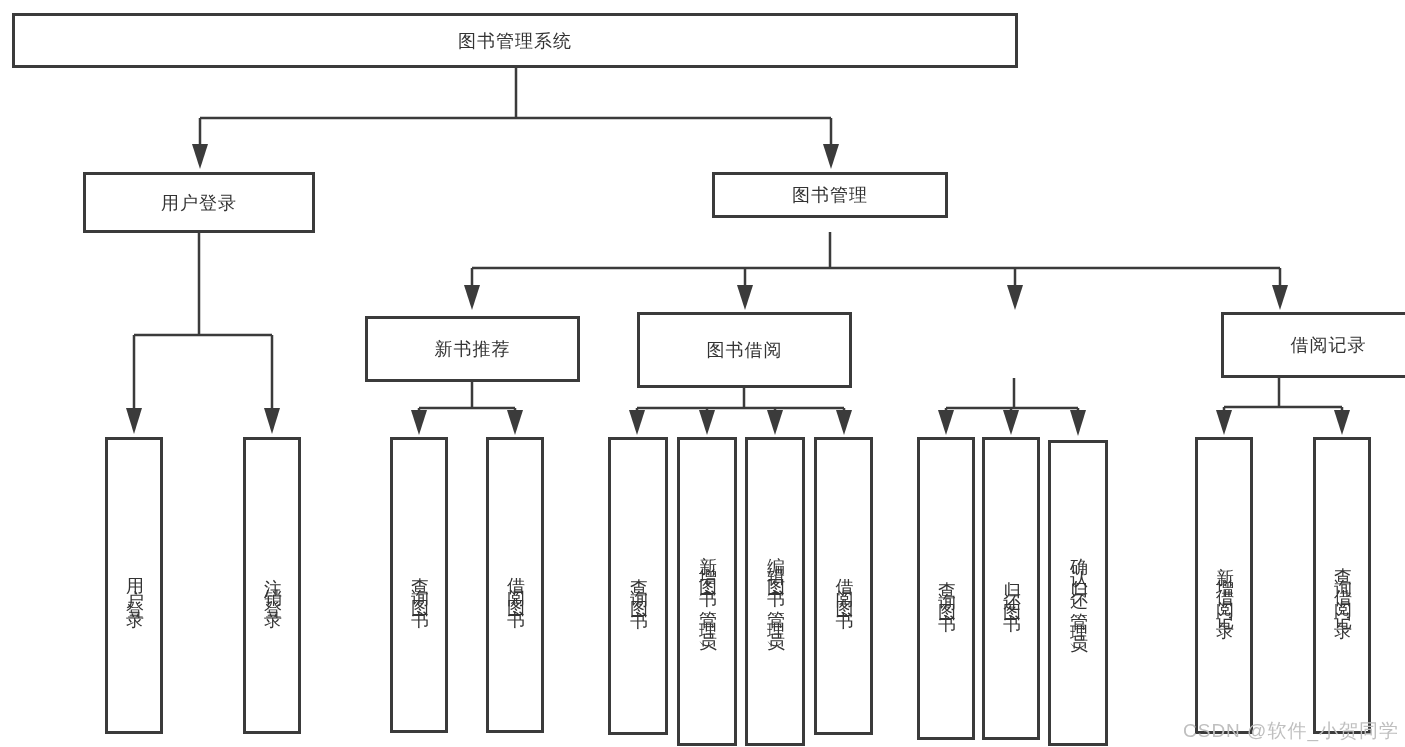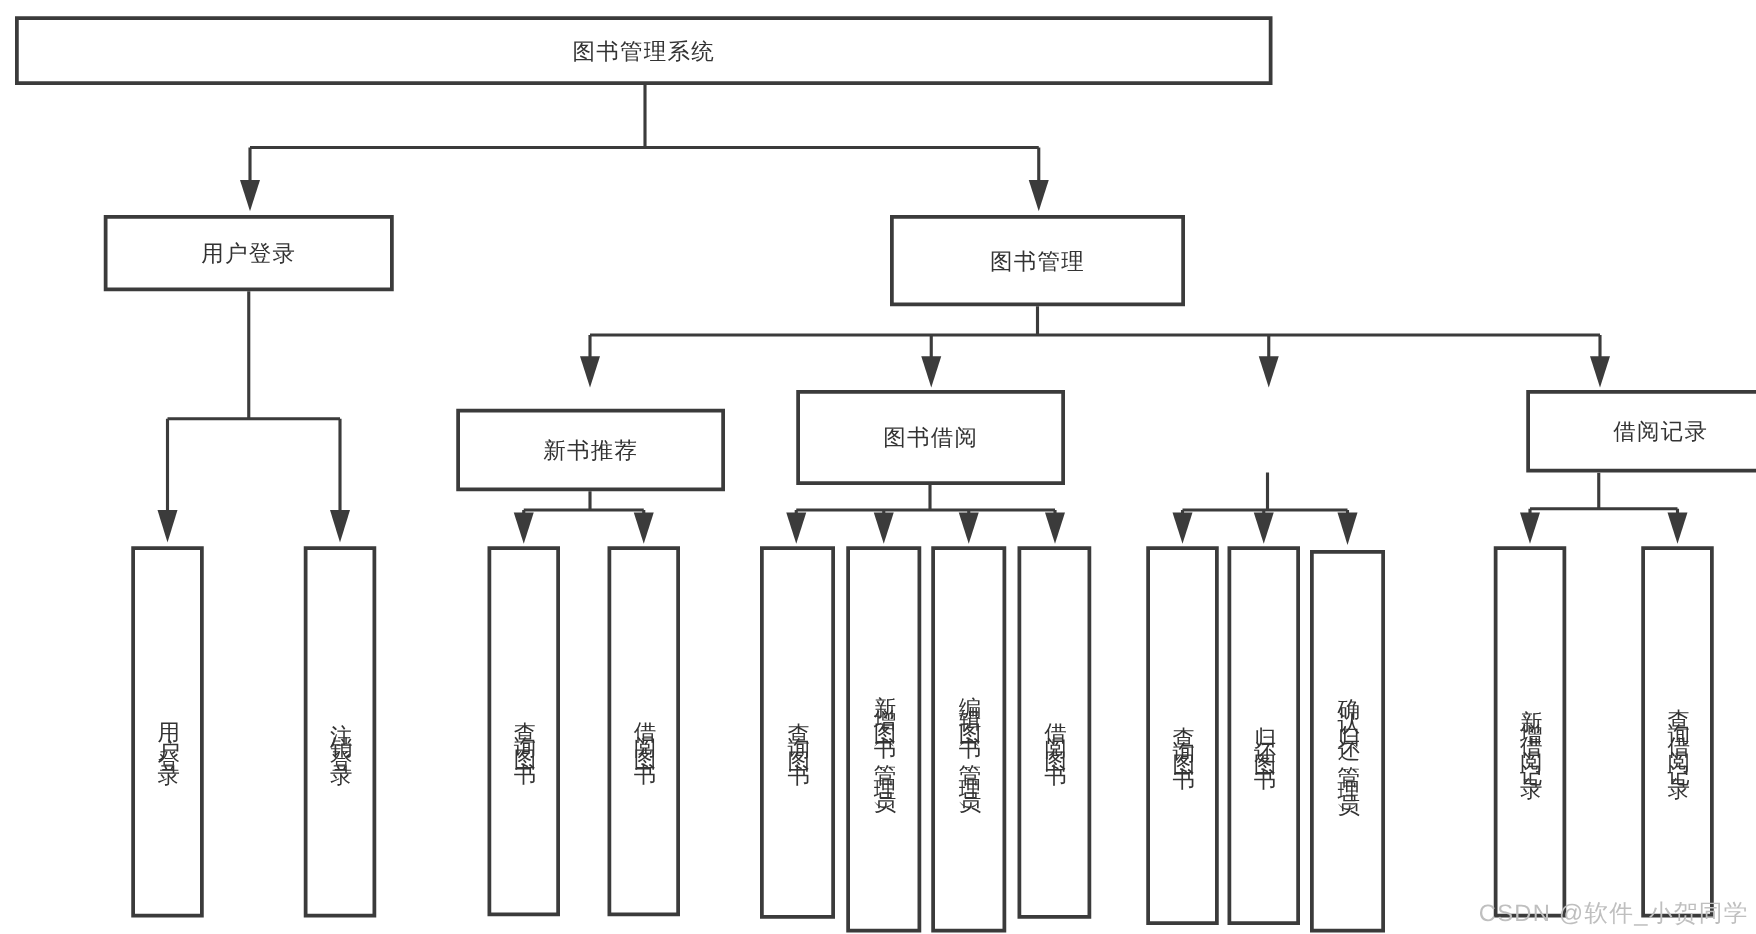--- a/index.html
+++ b/index.html
@@ -109,23 +109,23 @@
     <g>
       <path d="M1279,378 V407 M1224,407 H1342 M1224,407 V412 M1342,407 V412"></path>
       <polygon points="1216,410 1232,410 1224,435"></polygon>
       <polygon points="1334,410 1350,410 1342,435"></polygon>
     </g>
   </svg>
 
   <div class="box box-h" style="left:12px; top:13px; width:1006px; height:55px;text-align:center;">图书管理系统</div>
 
   <div class="box box-h" style="left:83px; top:172px; width:232px; height:61px;">用户登录</div>
-  <div class="box box-h" style="left:712px; top:172px; width:236px; height:73px;">图书管理</div>
+  <div class="box box-h" style="left:712px; top:172px; width:236px; height:46px;">图书管理</div>
 
-  <div class="box box-h" style="left:365px; top:327px; width:215px; height:66px;">新书推荐</div>
+  <div class="box box-h" style="left:365px; top:316px; width:215px; height:66px;">新书推荐</div>
   <div class="box box-h" style="left:637px; top:312px; width:215px; height:76px;">图书借阅</div>
   <div class="box box-h" style="left:1221px; top:312px; width:215px; height:66px;">借阅记录</div>
 
   <div class="box box-v" style="left:105px; top:437px; width:58px; height:297px;">用户登录</div>
   <div class="box box-v" style="left:243px; top:437px; width:58px; height:297px;">注销登录</div>
 
   <div class="box box-v" style="left:390px; top:437px; width:58px; height:296px;">查询图书</div>
   <div class="box box-v" style="left:486px; top:437px; width:58px; height:296px;">借阅图书</div>
 
   <div class="box box-v" style="left:608px; top:437px; width:60px; height:298px;">查询图书</div>

